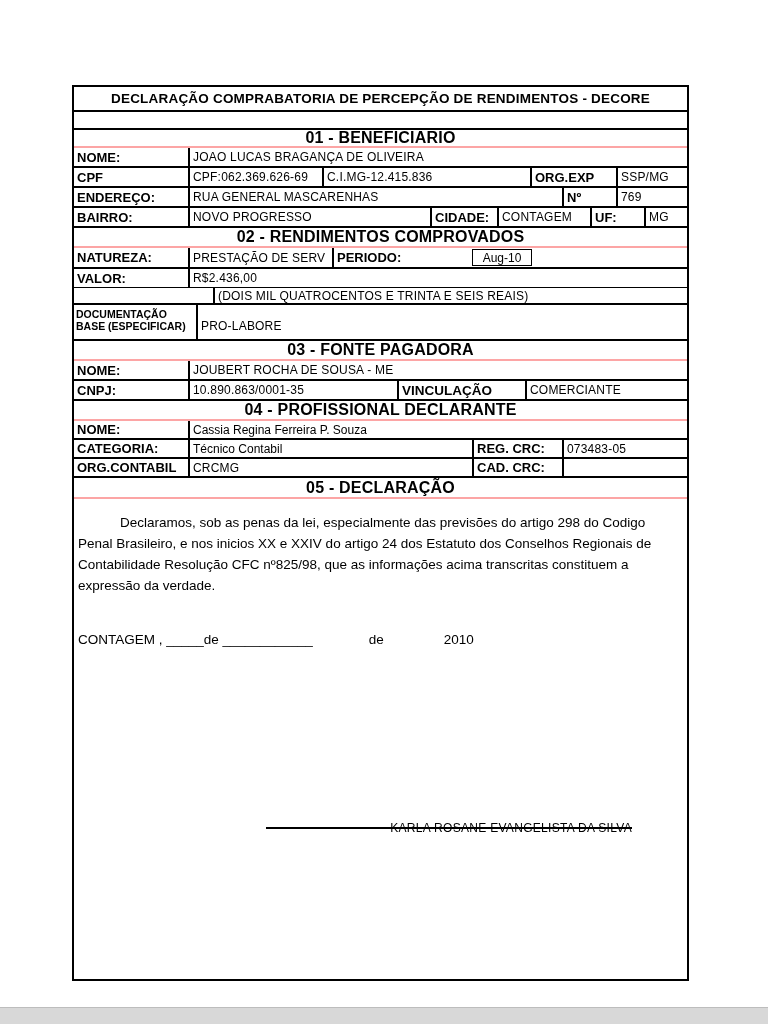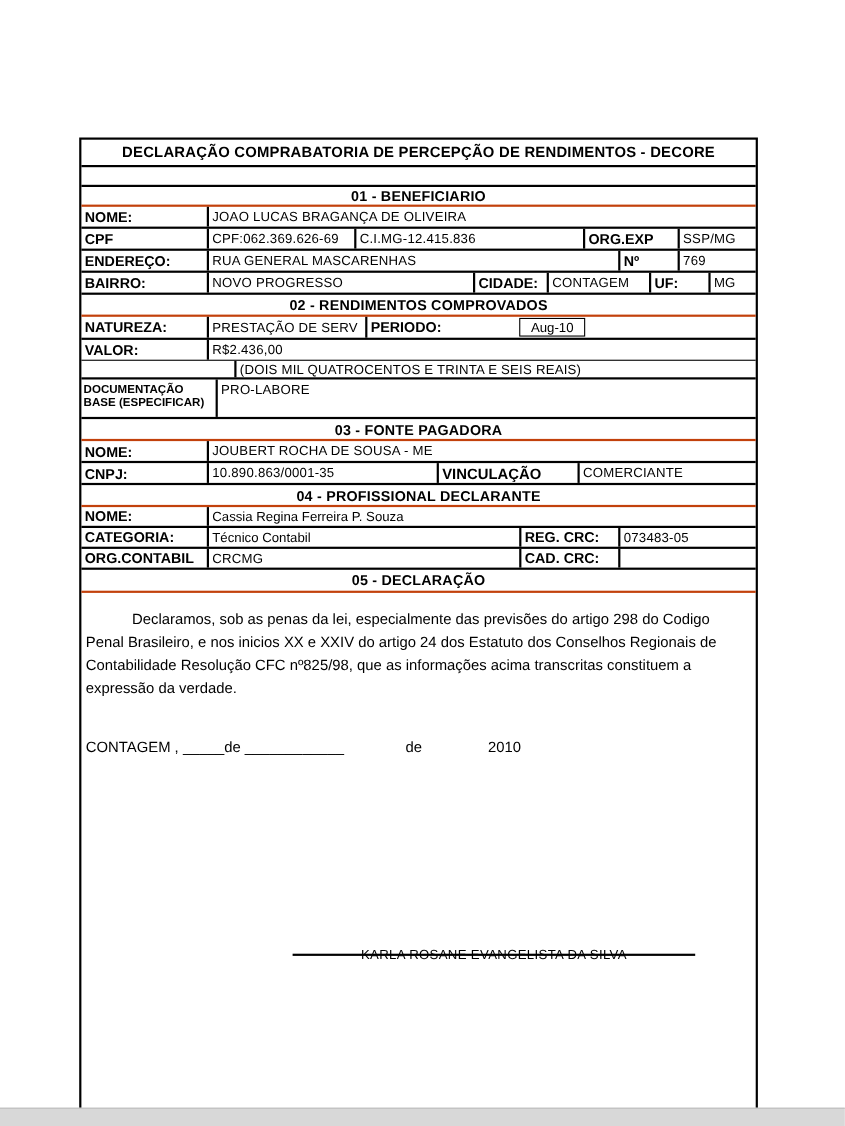--- a/index.html
+++ b/index.html
@@ -12,35 +12,34 @@
     overflow: hidden;
   }
   .doc {
     position: absolute;
     left: 72px; top: 85px;
     width: 617px; height: 896px;
     border: 2px solid #000;
     background: #fff;
     display: flex;
     flex-direction: column;
-    margin-top: 40px;
   }
   .title {
     height: 25px;
     border-bottom: 2px solid #000;
     display: flex; align-items: center; justify-content: center;
     font-weight: bold; font-size: 13.5px; letter-spacing: .2px;
     white-space: nowrap; overflow: hidden;
   }
   .gap { height: 16px; }
   .sech {
     height: 20px;
-    border-bottom: 2px solid #c2410c;
+    border-bottom: 2px solid #fca5a5;
     display: flex; align-items: center; justify-content: center;
-    font-weight: bold; font-size: 13px; letter-spacing: .2px;
+    font-weight: bold; font-size: 16px; letter-spacing: .2px;
   }
   .sech.bt { border-top: 2px solid #000; }
   .row {
     display: flex;
     border-bottom: 2px solid #000;
     align-items: stretch;
   }
   .row.bb1 { border-bottom: 1px solid #000; }
   .h17 { height: 17px; padding-left: 25px; } .h19 { height: 19px; } .h20 { height: 20px; }
   .h21 { height: 21px; } .h36 { height: 36px; } .h21b { height: 21px; }
@@ -53,21 +52,21 @@
   .lab { width: 116px; flex: none; font-weight: bold; font-size: 13px; }
   .b   { font-weight: bold; font-size: 13px; }
   .val { font-size: 12px; letter-spacing: .2px; }
   .flex1 { flex: 1; }
   .doclab {
     width: 124px; flex: none;
     font-weight: bold; font-size: 10.5px; line-height: 12px;
     display: flex; flex-direction: column; justify-content: flex-start;
     padding: 3px 2px 0 2px;
   }
-  .vtop { align-items: flex-start; padding-top: 2px; }
+  .vtop { align-items: flex-start; padding-top: 14px; }
   .periodo-box {
     width: 60px; height: 17px; flex: none;
     border: 1px solid #000;
     align-self: center;
     display: flex; align-items: center; justify-content: center;
     font-size: 12px;
   }
   .spacer42 { width: 42px; flex: none; }
   .free { flex: 1; position: relative; }
   .decl {
@@ -79,21 +78,21 @@
     margin-top: 36px; padding-left: 4px;
     font-size: 13.5px;
     display: flex; align-items: baseline;
   }
   .dl2 { margin-left: 56px; }
   .dl3 { margin-left: 60px; }
   .sig { margin-top: 180px; margin-left: 192px; width: 366px; }
   .sigline { border-top: 2px solid #000; height: 0; }
   .signame {
     margin-top: -8px;
-    text-align: center;
+    text-align: right;
     font-size: 12px; letter-spacing: .3px;
   }
   .page-edge {
     position: absolute;
     left: 0; top: 1007px;
     width: 768px; height: 17px;
     background: #d8d8d8;
     border-top: 1px solid #bdbdbd;
   }
 </style>

